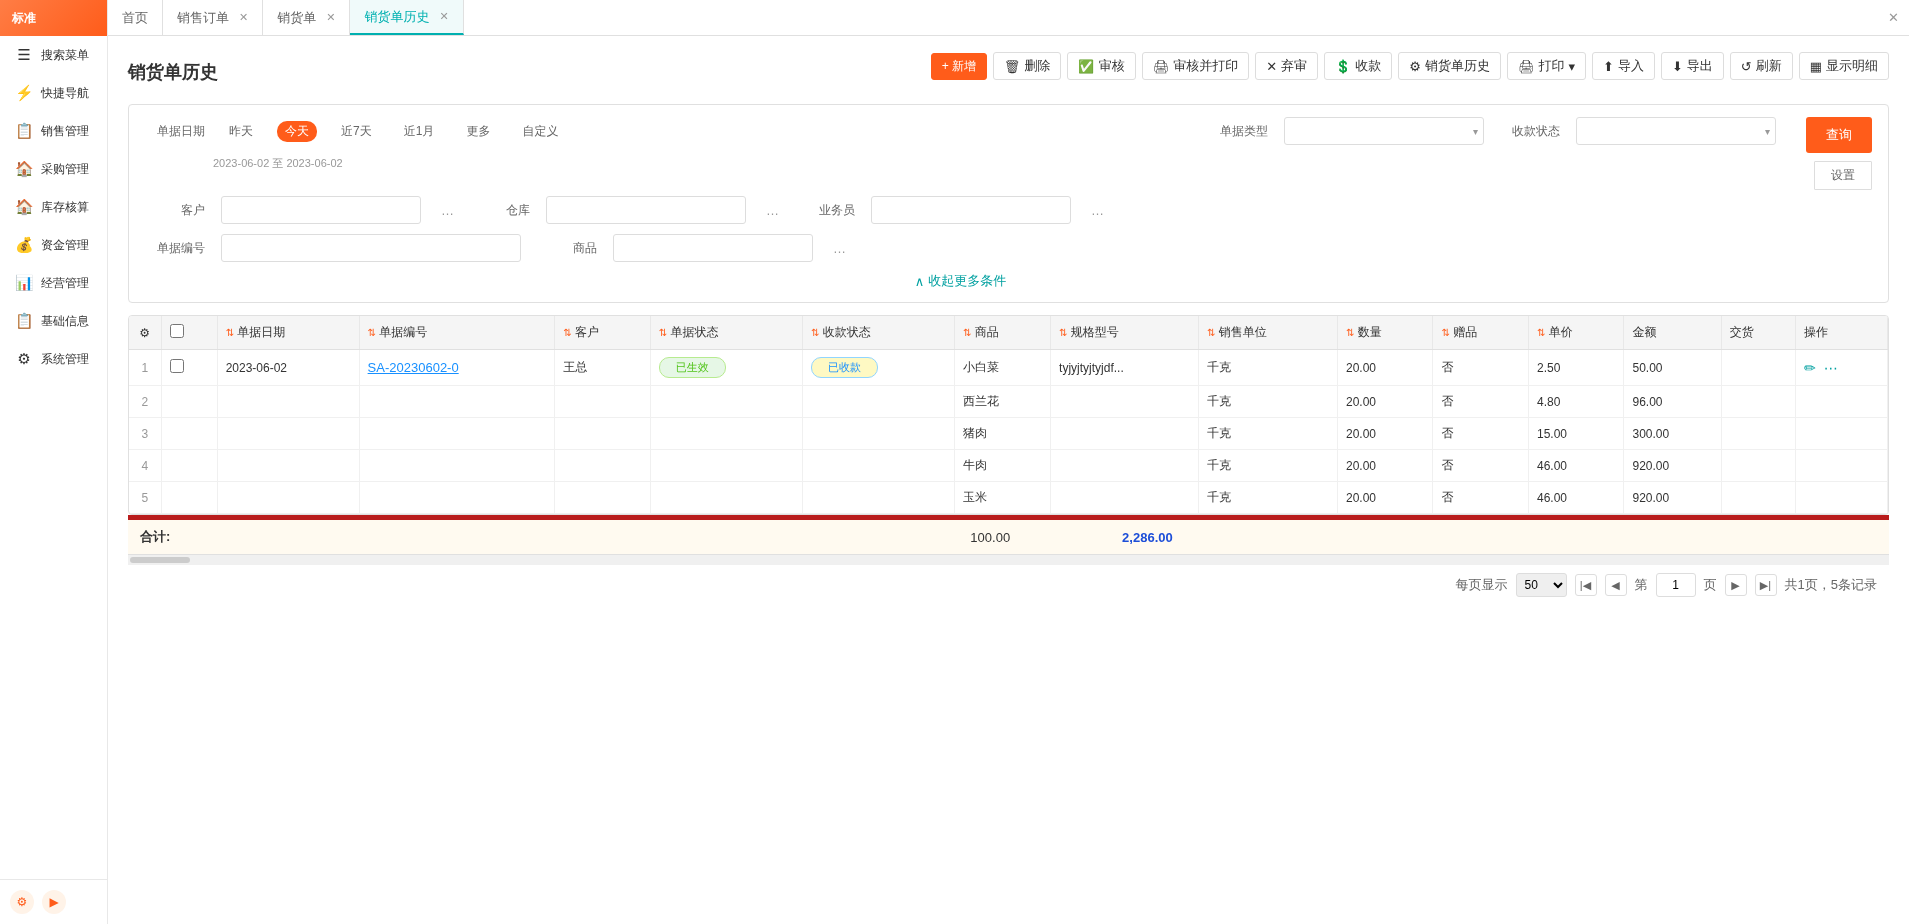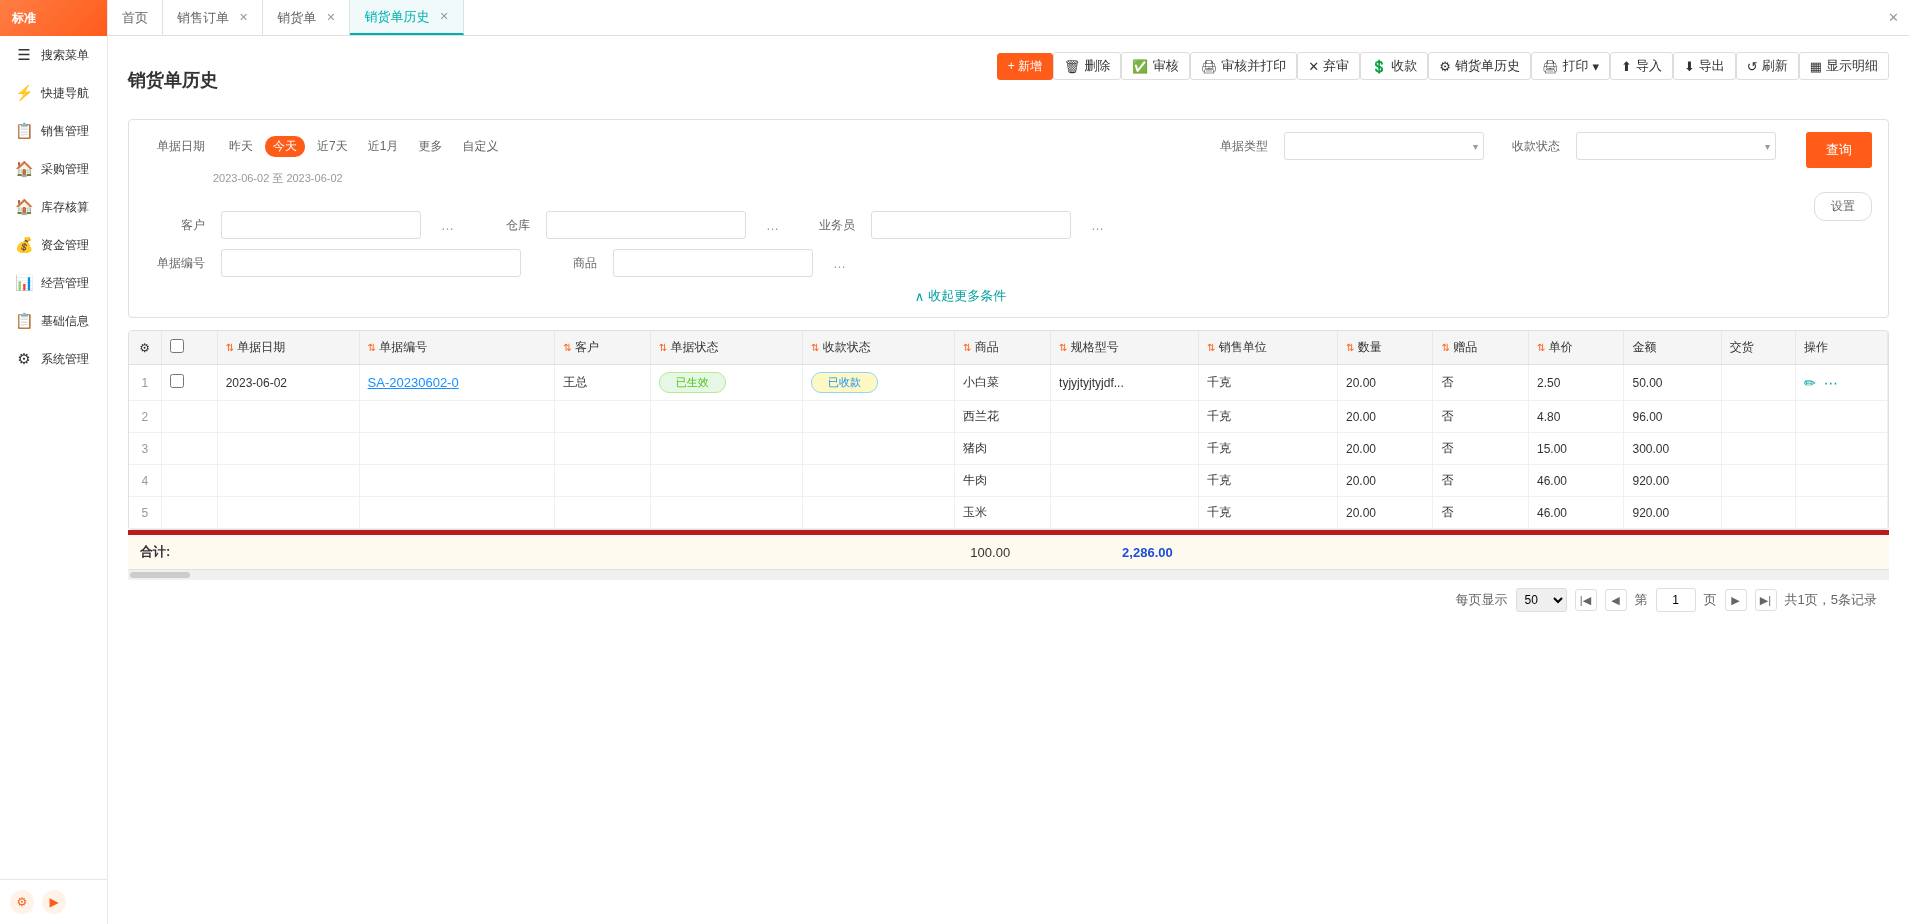--- a/index.html
+++ b/index.html
@@ -108,21 +108,22 @@
       flex: 1;
       overflow-y: auto;
       padding: 16px 20px;
       background: #fff;
     }
 
     
     .toolbar {
       display: flex;
       align-items: center;
-      margin-bottom: 27px;
+      gap: 6px;
+      margin-bottom: 12px;
       flex-wrap: wrap;
     }
     .toolbar-btn {
       display: flex;
       align-items: center;
       gap: 4px;
       padding: 4px 10px;
       border: 1px solid #ddd;
       border-radius: 3px;
       background: #fff;
@@ -169,21 +170,21 @@
       border-radius: 3px;
       padding: 4px 8px;
       height: 28px;
       font-size: 12px;
       color: #333;
       background: #fff;
       min-width: 120px;
     }
     .date-range-btns {
       display: flex;
-      gap: 4px;
+      gap: 16px;
       align-items: center;
     }
     .date-btn {
       padding: 2px 8px;
       border-radius: 3px;
       cursor: pointer;
       font-size: 12px;
       color: #666;
       border: none;
       background: transparent;
@@ -240,26 +241,26 @@
       border-radius: 3px;
       padding: 9px 20px;
       cursor: pointer;
       font-size: 13px;
       white-space: nowrap;
     }
     .setting-btn {
       background: #fff;
       color: #666;
       border: 1px solid #ddd;
-      border-radius: 11px;
+      border-radius: 1px;
       padding: 5px 16px;
       cursor: pointer;
       font-size: 12px;
       white-space: nowrap;
-      margin-top: 20px;
+      margin-top: 4px;
     }
     .filter-actions {
       display: flex;
       flex-direction: column;
       align-items: flex-end;
       gap: 4px;
       justify-content: flex-start;
       min-width: 80px;
     }
 

